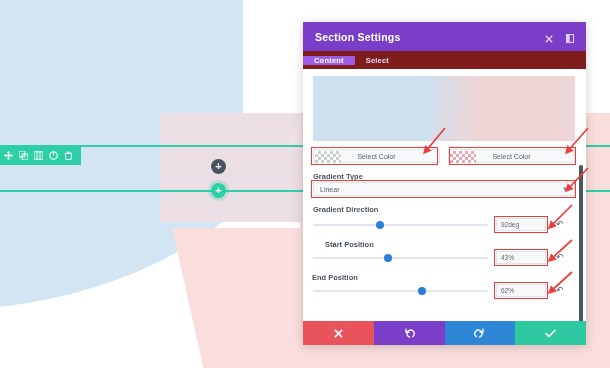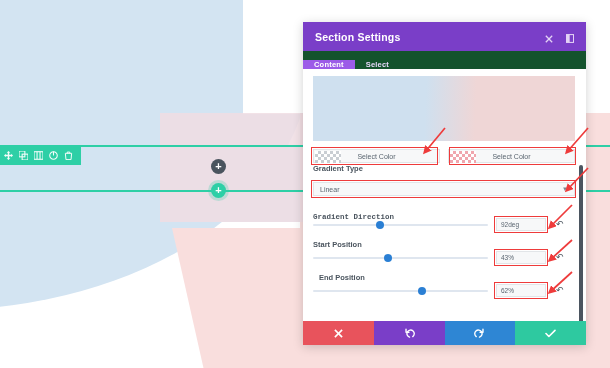--- a/index.html
+++ b/index.html
@@ -75,22 +75,22 @@
   }
   .modal-header {
     background:#7a3ec8; height:29px; flex:0 0 29px;
     display:flex; align-items:flex-end; padding:8px 12px;
   }
   .modal-title { color:#fff; font-size:10.5px; font-weight:bold; letter-spacing:.2px; }
   .hdr-icons { margin-left:auto; display:flex; align-items:center; gap:13px; }
   .hdr-ico { color:#e3d2f5; font-size:9px; line-height:1; display:flex; align-items:center; }
 
   .tabs {
-    background:#14532d; height:18px; flex:0 0 18px;
-    display:flex; align-items:flex-end;
+    background:#7f1d1d; height:18px; flex:0 0 18px;
+    display:flex; align-items:center;
   }
   .tab {
     padding:0 11px; display:flex; align-items:center;
     color:#e8d9fb; font-size:7.5px; font-weight:bold; letter-spacing:.2px;
   }
   .tab.active { background:#9c5ce8; color:#ffffff; }
 
   .modal-body { flex:1 1 auto; position:relative; background:#fff; overflow:hidden; }
 
   
@@ -252,49 +252,49 @@
         <div class="color-btn">
           <span class="swatch"></span>
           <span class="color-btn-label">Select Color</span>
         </div>
         <div class="color-btn">
           <span class="swatch pink"></span>
           <span class="color-btn-label">Select Color</span>
         </div>
       </div>
 
-      <div class="field-label" style="left:10px; top:95px;">Gradient Type</div>
+      <div class="field-label" style="left:10px; top:103px;">Gradient Type</div>
       <div class="select-box" style="top:113px;">
         <span>Linear</span>
         <span class="select-caret">▼</span>
       </div>
 
-      <div class="field-label" style="left:10px; top:144px;font-family:Liberation Mono, monospace;">Gradient Direction</div>
+      <div class="field-label" style="left:10px; top:136px;">Gradient Direction</div>
       <div class="slider-wrap" style="top:150px;">
         <div class="slider-track">
           <div class="slider-thumb" style="left:38%;"></div>
         </div>
       </div>
       <div class="val-box" style="left:193px; top:149px;">
         <span>92deg</span>
       </div>
       <div class="reset-ico" style="left:253px; top:151px;">↶</div>
 
-      <div class="field-label" style="left:10px; top:171px;">Start Position</div>
+      <div class="field-label" style="left:22px; top:171px;">Start Position</div>
       <div class="slider-wrap" style="top:183px;">
         <div class="slider-track">
           <div class="slider-thumb" style="left:43%;"></div>
         </div>
       </div>
       <div class="val-box" style="left:193px; top:182px;">
         <span>43%</span>
       </div>
       <div class="reset-ico" style="left:253px; top:184px;">↶</div>
 
-      <div class="field-label" style="left:16px; top:204px;">End Position</div>
+      <div class="field-label" style="left:9px; top:204px;">End Position</div>
       <div class="slider-wrap" style="top:216px;">
         <div class="slider-track">
           <div class="slider-thumb" style="left:62%;"></div>
         </div>
       </div>
       <div class="val-box" style="left:193px; top:215px;">
         <span>62%</span>
       </div>
       <div class="reset-ico" style="left:253px; top:217px;">↶</div>
 

